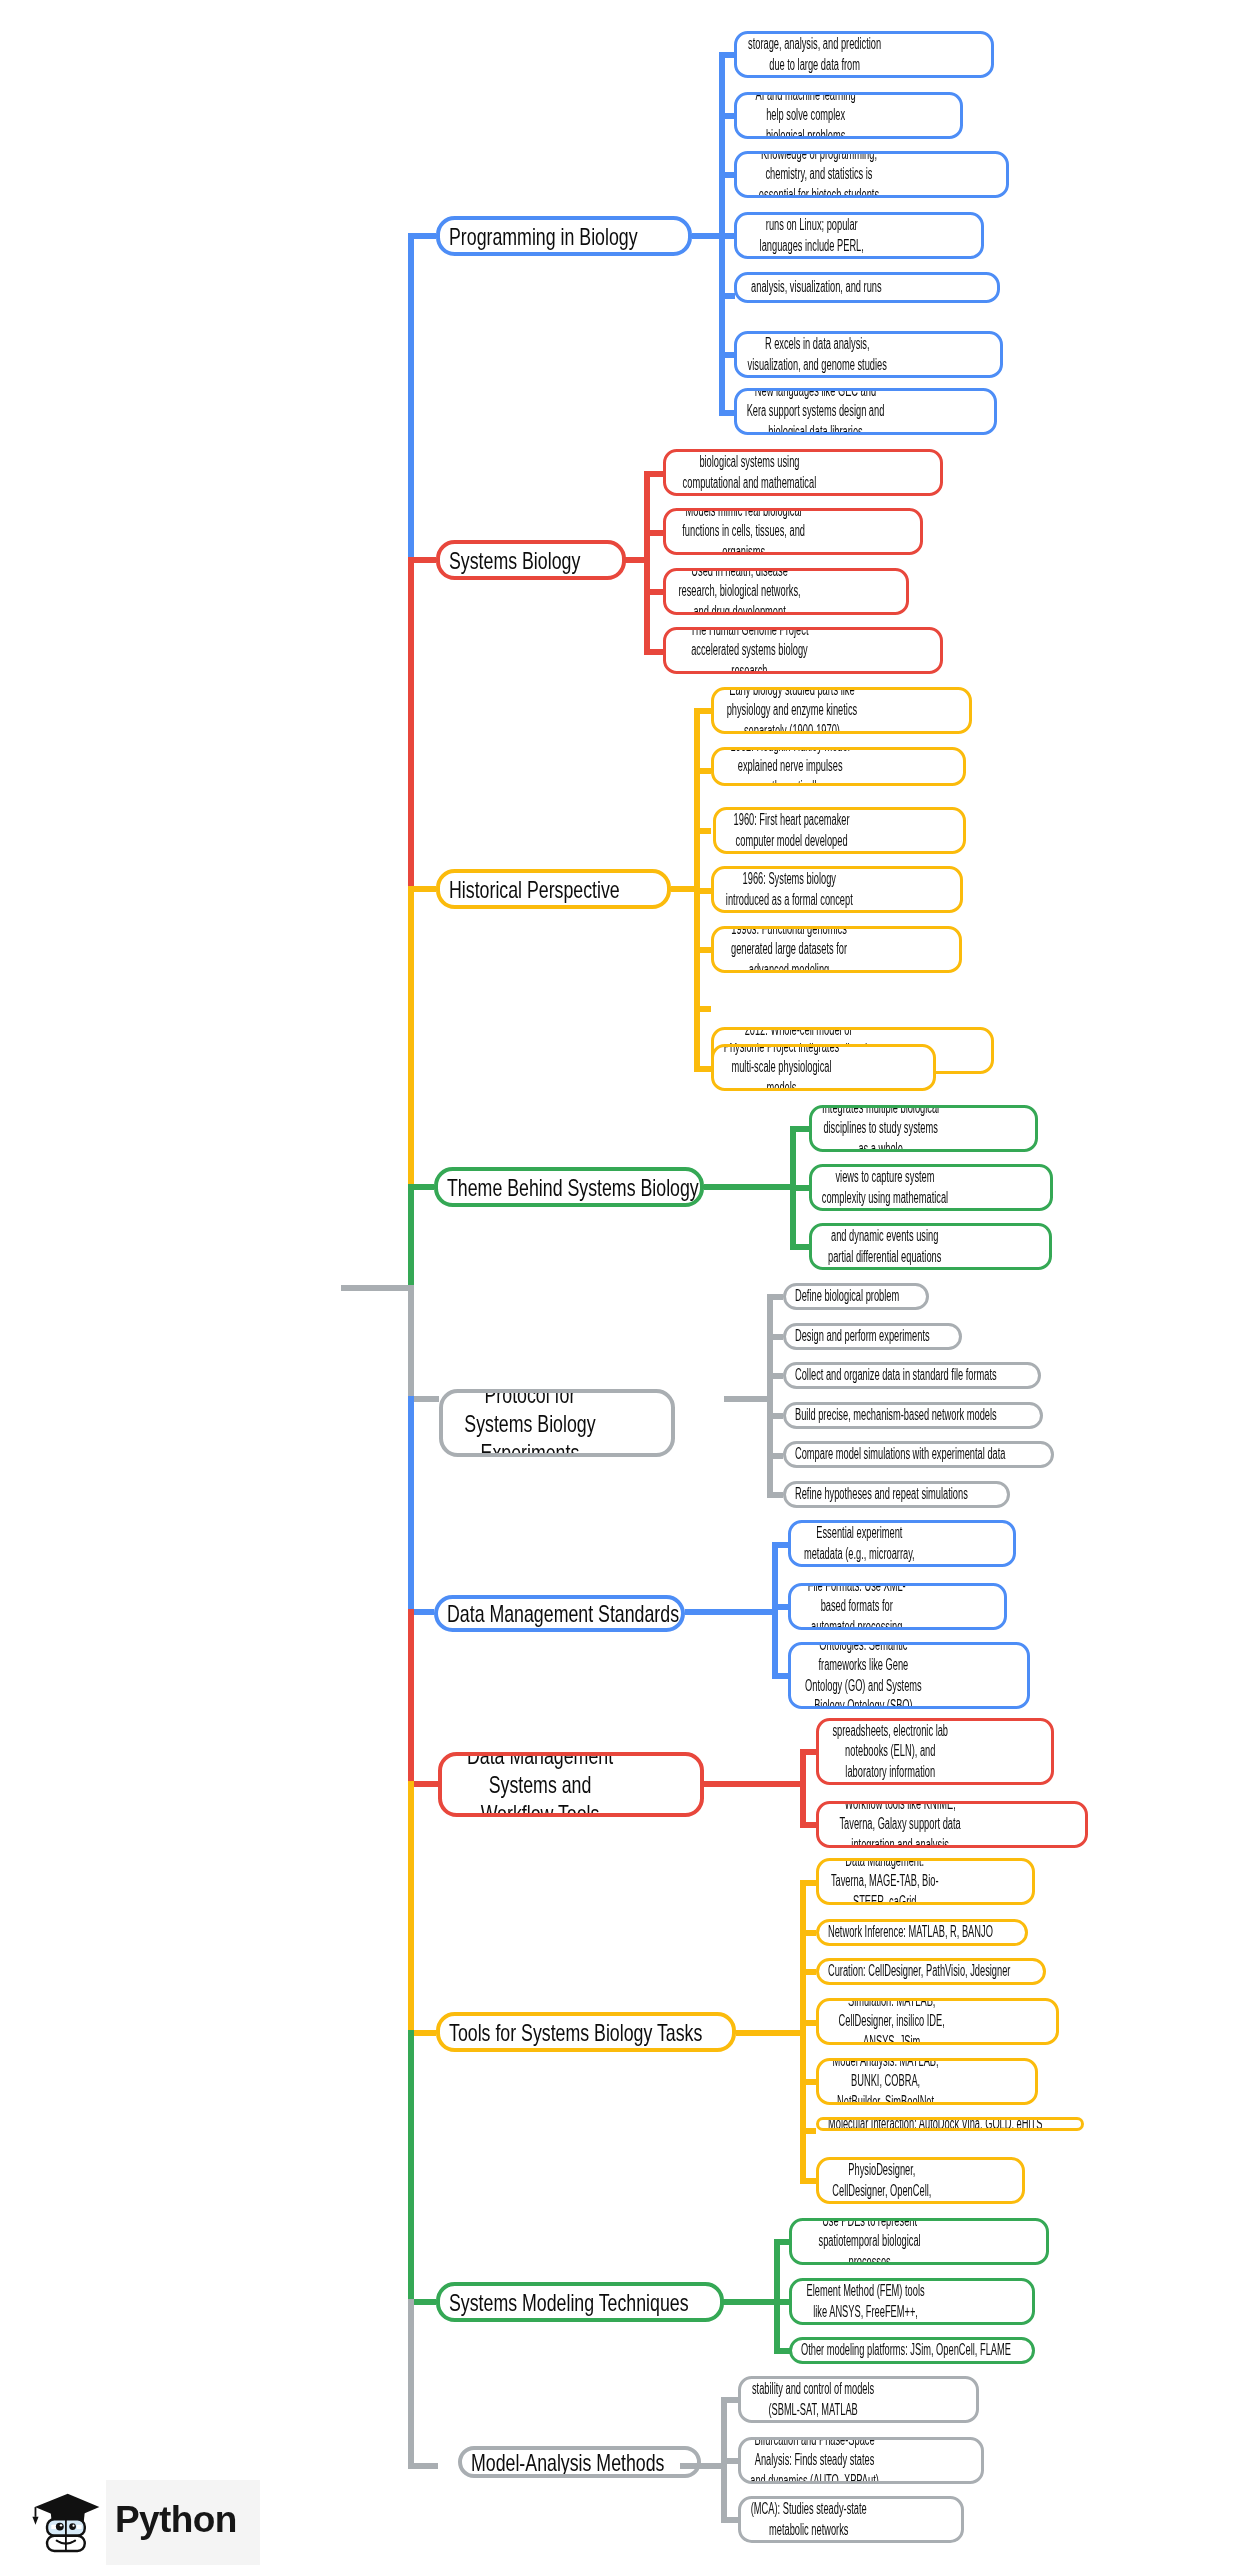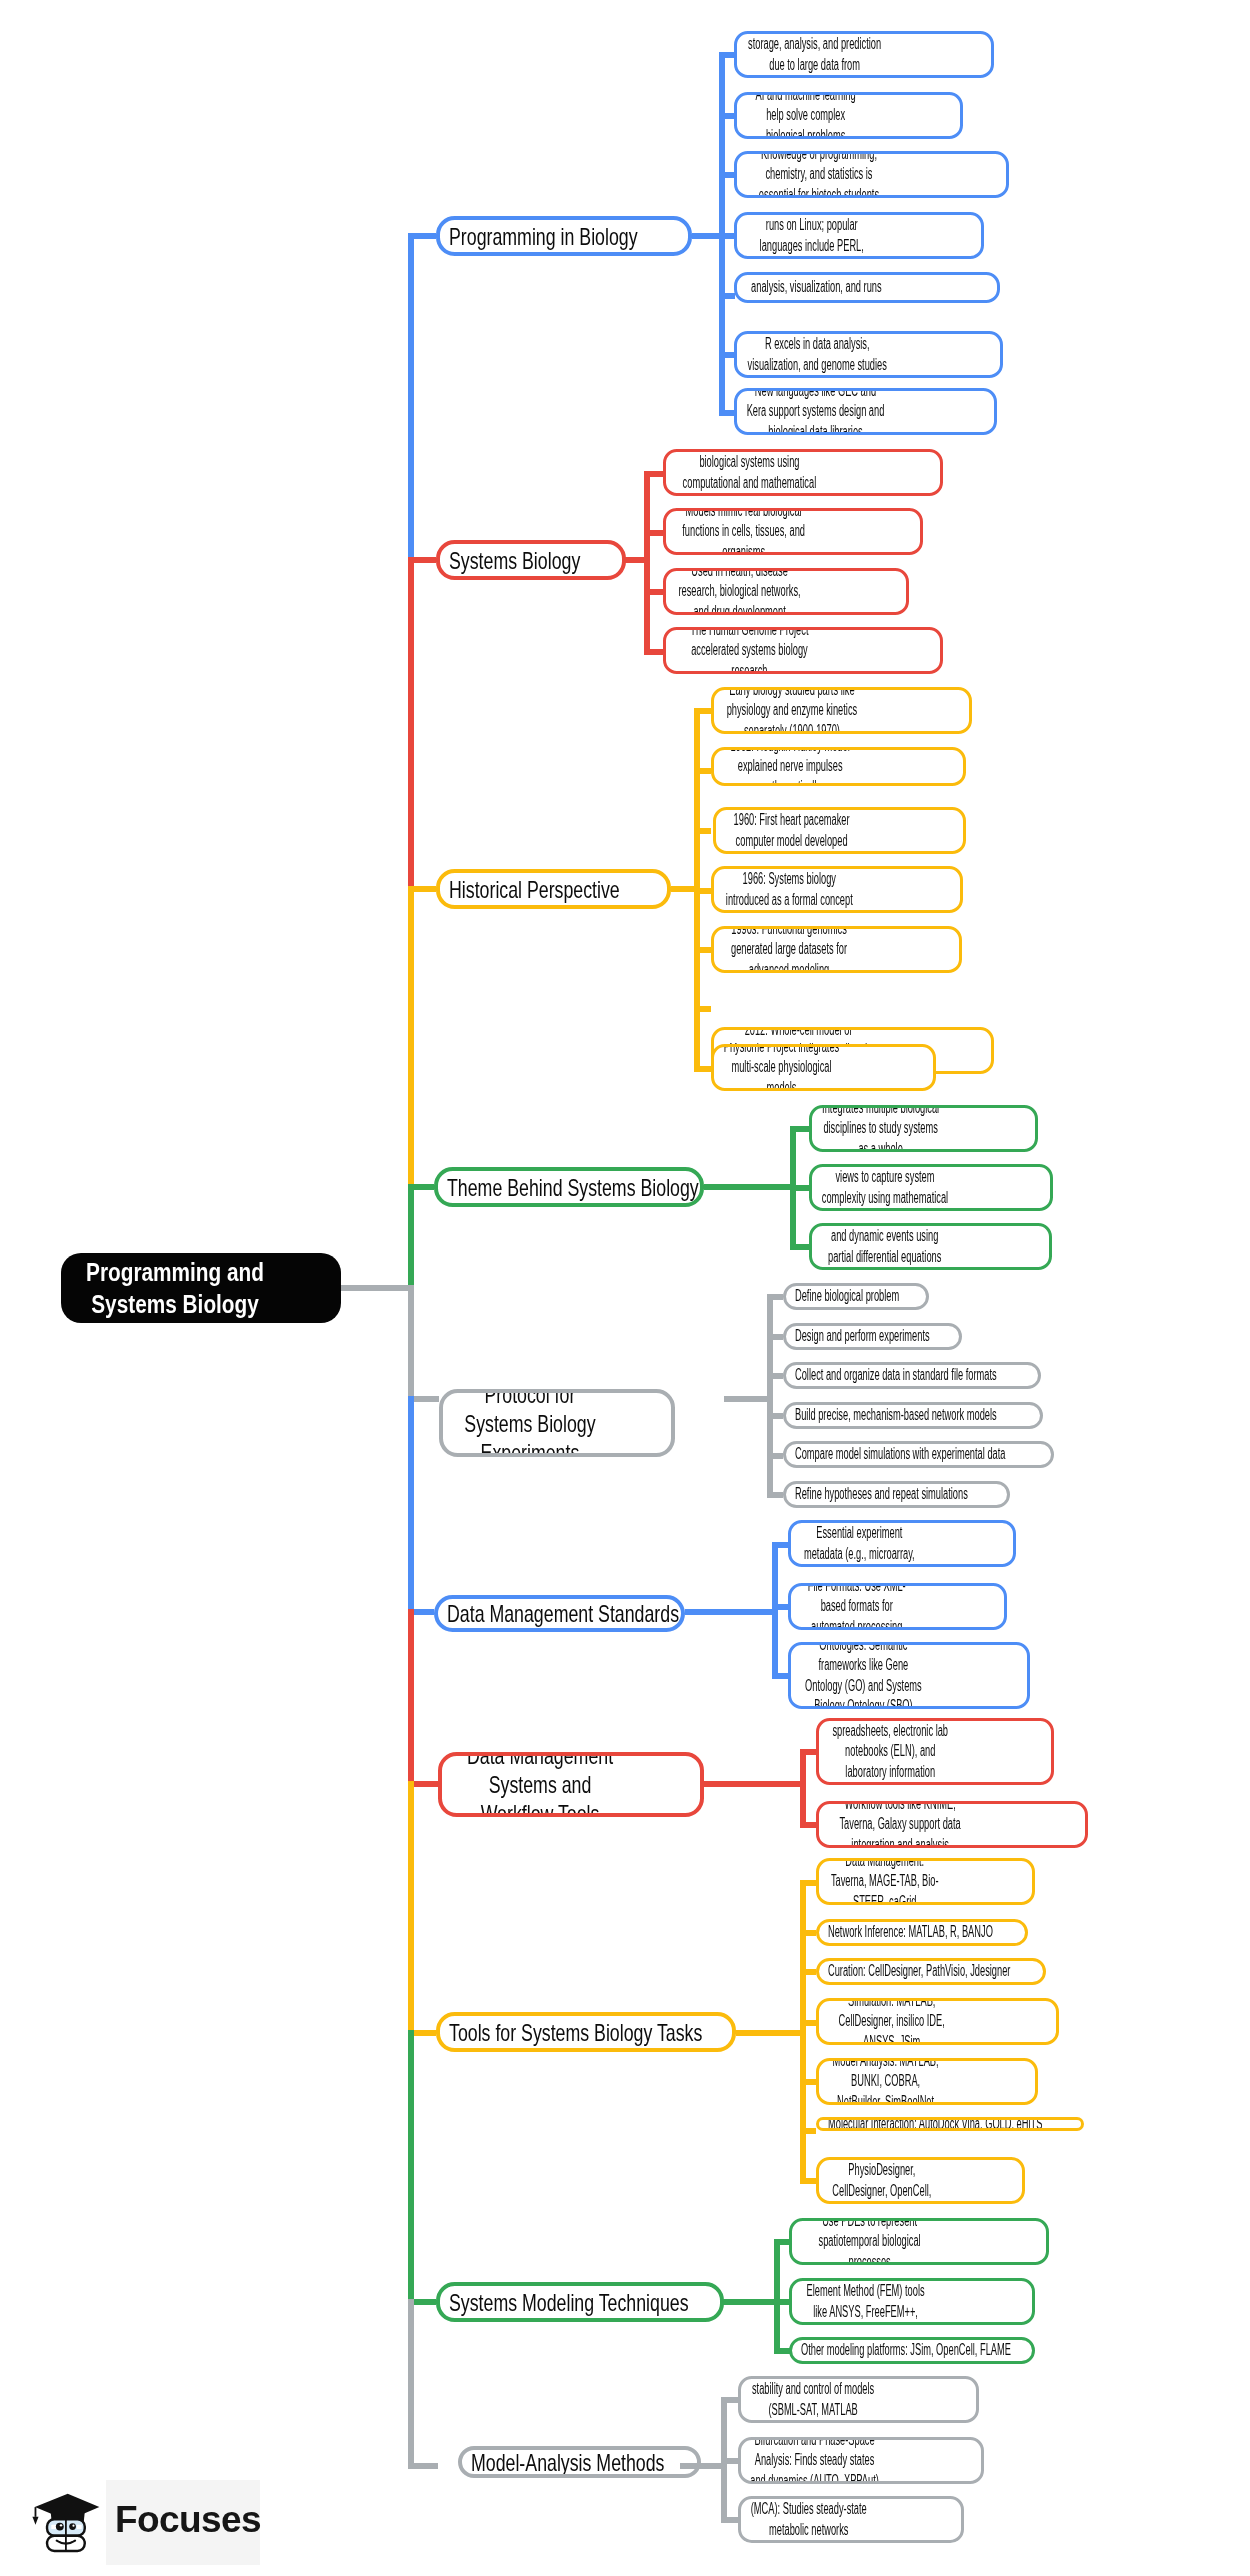--- a/index.html
+++ b/index.html
@@ -34,23 +34,20 @@
   <div class="vline b-yellow" style="left:408px;top:886px;height:304px"></div>
   <div class="vline b-green" style="left:408px;top:1184px;height:106px"></div>
   <div class="vline b-gray" style="left:408px;top:1285px;height:116px"></div>
   <div class="vline b-blue" style="left:408px;top:1396px;height:219px"></div>
   <div class="vline b-red" style="left:408px;top:1609px;height:177px"></div>
   <div class="vline b-yellow" style="left:408px;top:1781px;height:254px"></div>
   <div class="vline b-green" style="left:408px;top:2030px;height:275px"></div>
   <div class="vline b-gray" style="left:408px;top:2299px;height:170px"></div>
   <div class="hline b-gray" style="left:341px;top:1285px;width:73px"></div>
 
-  <div class="root" style="left:61px;top:1253px;width:280px;height:70px">
-    <span class="tx">Programming and Systems Biology</span>
-  </div>
 
   <div class="b-blue">
     <div class="hline" style="left:414px;top:233px;width:22px"></div>
     <div class="node hdr" style="left:436px;top:216px;width:256px;height:40px">
       <span class="tx">Programming in Biology</span>
       </div>
     <div class="hline" style="left:692px;top:233px;width:32px"></div>
     <div class="vline" style="left:719px;top:52px;height:363px"></div>
     <div class="hline" style="left:719px;top:52px;width:15.6px"></div>
     <div class="hline" style="left:719px;top:113px;width:15.6px"></div>
@@ -326,17 +323,17 @@
       <rect x="28" y="85" width="62" height="25" rx="12" fill="#ffffff" stroke="#111" stroke-width="4"></rect>
       <line x1="59" y1="58" x2="59" y2="110" stroke="#111" stroke-width="3"></line>
       <rect x="35" y="67" width="8" height="7" rx="1" fill="#fff"></rect>
       <rect x="77" y="67" width="8" height="7" rx="1" fill="#fff"></rect>
       <circle cx="49" cy="70" r="6.5" fill="#111"></circle>
       <circle cx="51" cy="68" r="2" fill="#fff"></circle>
       <circle cx="70" cy="70" r="5.5" fill="#111"></circle>
       <circle cx="71.5" cy="68.5" r="1.8" fill="#fff"></circle>
       <path d="M44 93 Q59 103 74 93" stroke="#111" stroke-width="3.5" fill="none" stroke-linecap="round"></path>
     </svg>
-    <span class="brand">Focuses</span>
+    <span class="brand">Python</span>
   </div>
 
 </div>
 
 
 </body></html>

